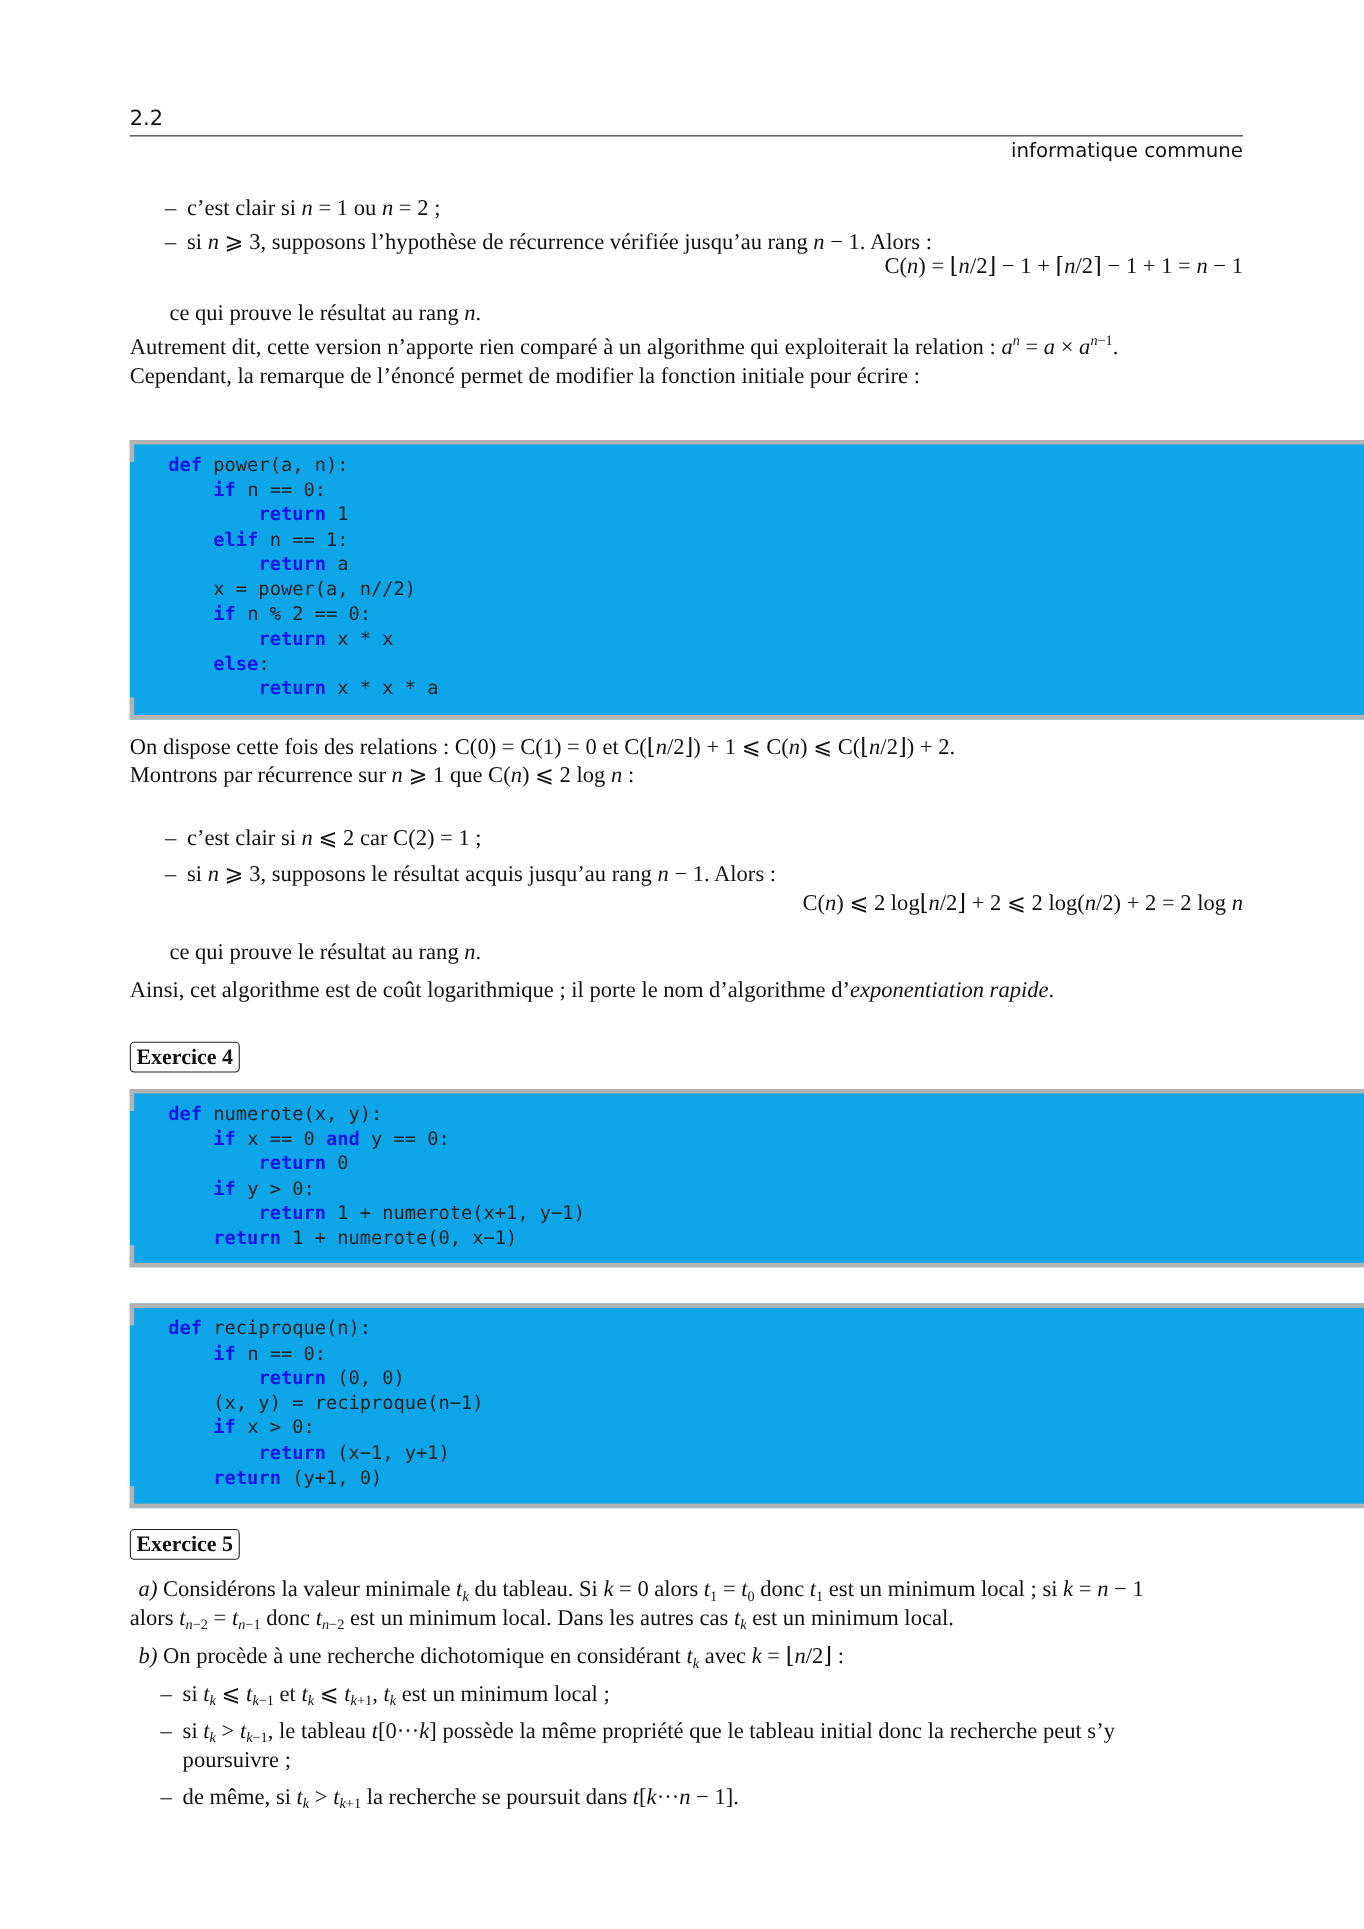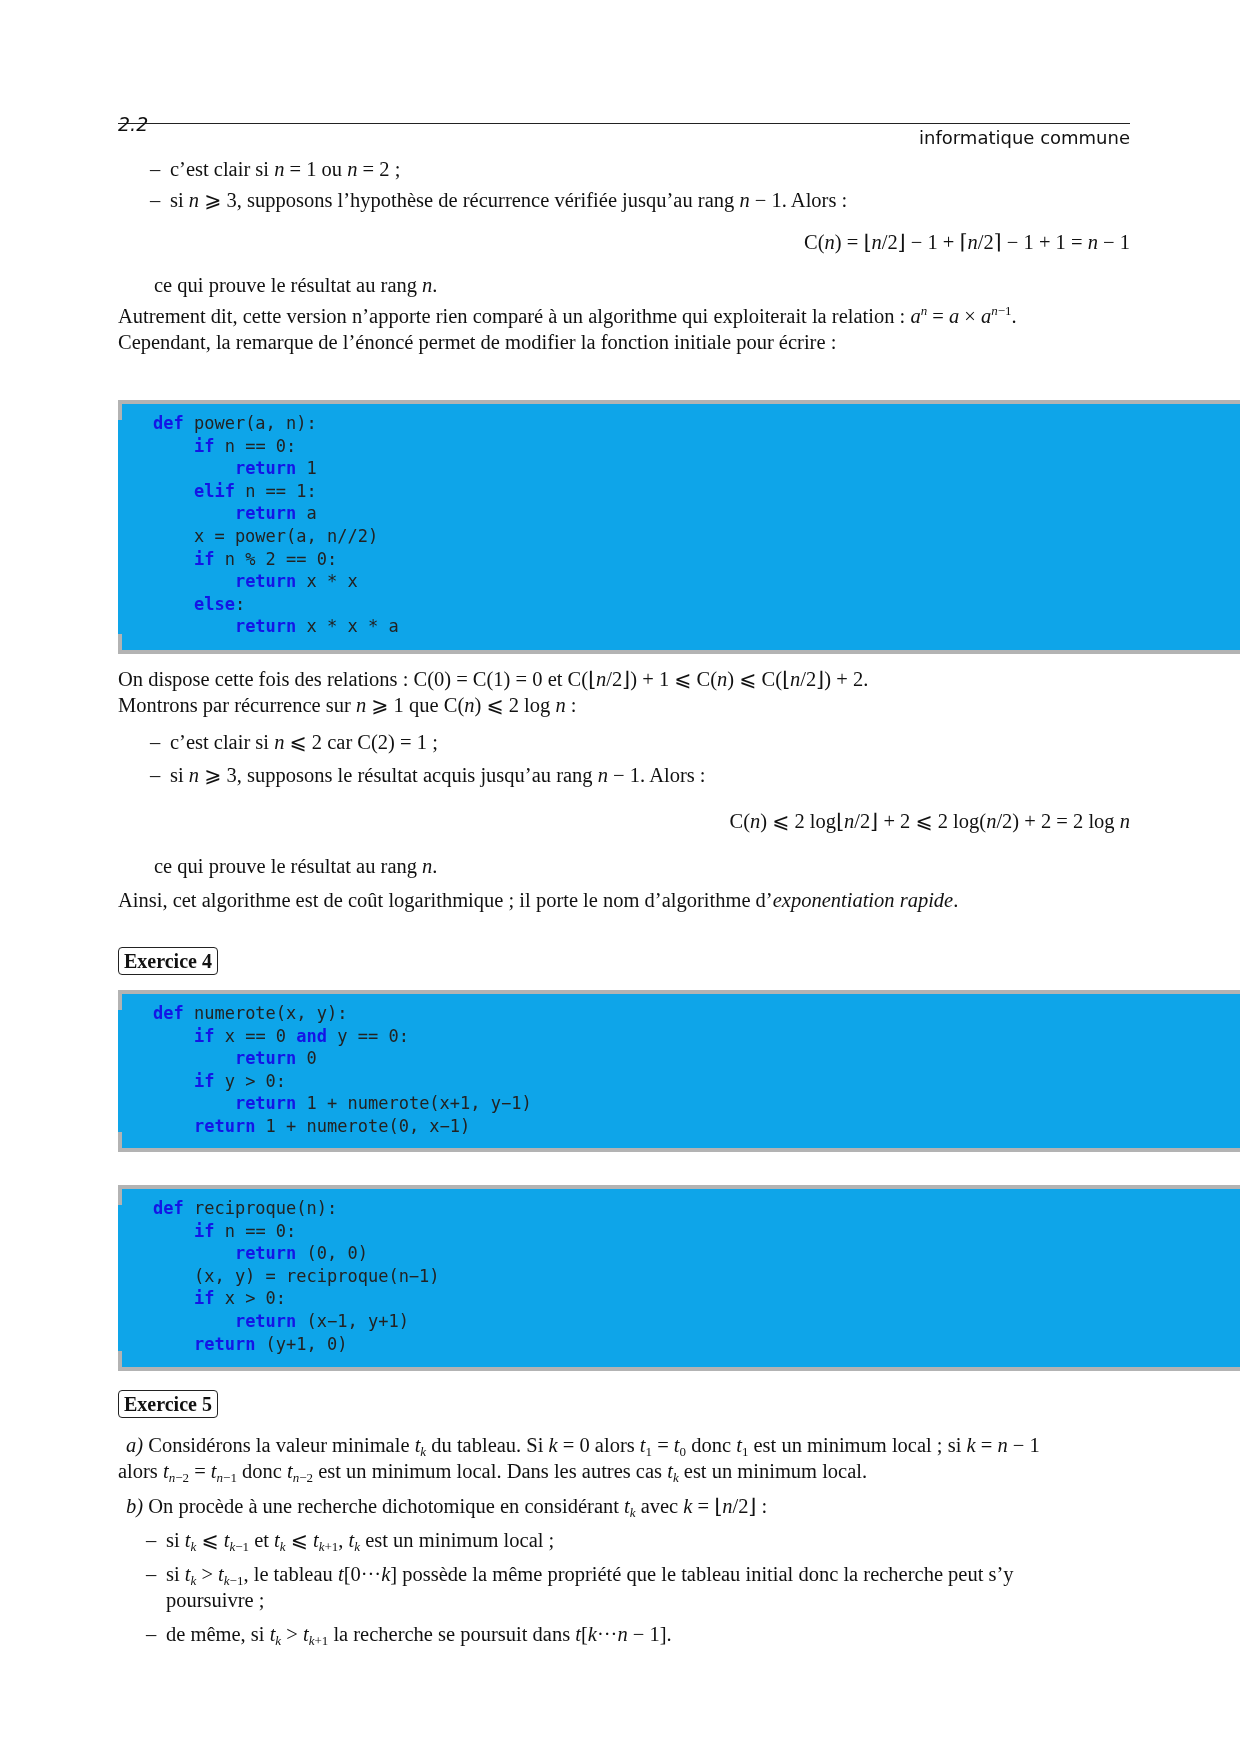--- a/index.html
+++ b/index.html
@@ -1,24 +1,24 @@
 <!DOCTYPE html>
 <html><head>
 <meta charset="utf-8">
 <style>
   html, body { margin: 0; padding: 0; background: #ffffff; }
   body { width: 1240px; height: 1754px; position: relative; overflow: hidden;
          font-family: "Liberation Serif", "DejaVu Serif", serif; color: #111; }
   .page { position: absolute; left: 118px; top: 0; width: 1012px; }
   .header { position: absolute; top: 97px; left: 0; width: 1012px; height: 26px;
             border-bottom: 1.3px solid #222; font-family: "DejaVu Sans", sans-serif; font-size: 19px; }
-  .header .num { position: absolute; left: 0; top: 16px; font-style: italic; }
+  .header .num { position: absolute; left: 0; top: 0; }
   .header .title { position: absolute; right: 0; top: 2px; font-size: 18px; margin-top: 28px; }
   .t { position: absolute; font-size: 20.5px; line-height: 26px; white-space: nowrap; }
-  .item { left: 32px; }
+  .item { left: 32px; margin-top: 20px; }
   .item .dash { display: inline-block; width: 20px; }
   .center { left: 0; width: 1012px; text-align: right; }
   .indent { left: 36px; }
   i { font-style: italic; }
   sub { font-size: 13px; vertical-align: -4px; line-height: 0; }
   sup { font-size: 13px; vertical-align: 8px; line-height: 0; }
   .code { position: absolute; left: 0; width: 1204px; background: #0ea5e9;
           border-top: 4px solid #b3b3b3; border-bottom: 4px solid #b3b3b3; box-sizing: border-box; padding-left: 11px; }
   .code::before, .code::after { content: ""; position: absolute; top: -4px; width: 4px; height: 20px; background: #b3b3b3; }
   .code::before { left: 0; } .code::after { right: 0; }

